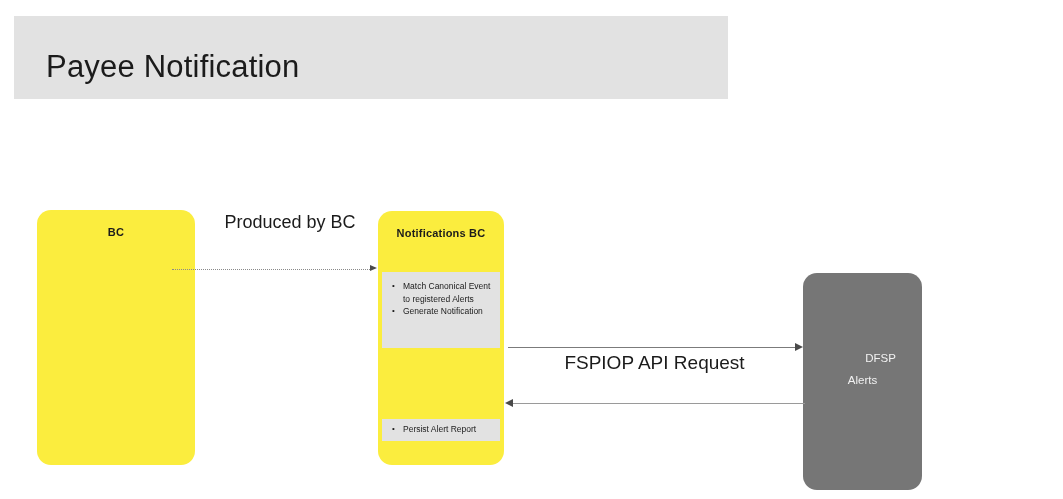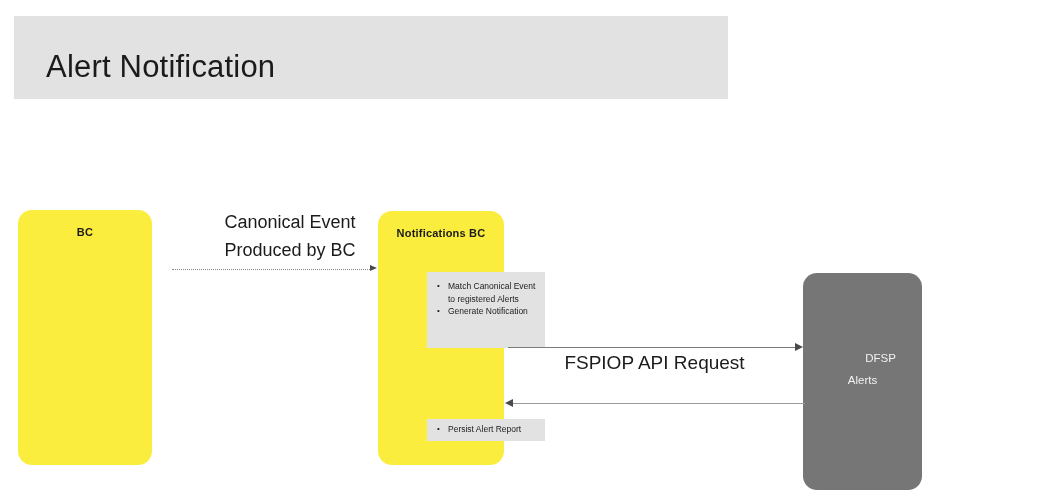--- a/index.html
+++ b/index.html
@@ -63,23 +63,23 @@
     position: absolute;
     left: 0;
     right: 0;
     text-align: center;
     font-size: 11.5px;
     font-weight: 400;
     color: #f2f2f2;
   }
 
   #lane-bc {
-    left: 18px;
+    left: 37px;
     top: 210px;
-    width: 134px;
+    width: 158px;
     height: 255px;
   }
   #lane-bc-title { top: 16px; }
 
   #lane-notifications {
     left: 378px;
     top: 211px;
     width: 126px;
     height: 254px;
   }
@@ -92,21 +92,20 @@
     height: 217px;
   }
   #lane-dfsp-title-1 { top: 79px; padding-left: 36px; }
   #lane-dfsp-title-2 { top: 101px; }
 
   
   .activity-box {
     position: absolute;
     background: #e2e2e2;
     box-sizing: border-box;
-    margin-left: 45px;
   }
   #activity-match {
     left: 382px;
     top: 272px;
     width: 118px;
     height: 76px;
     padding: 8px 6px 6px 6px;
   }
   #activity-persist {
     left: 382px;
@@ -225,21 +224,21 @@
     font-size: 19px;
     color: #e2e2e2;
   }
 </style>
 </head>
 <body>
 
 <div id="canvas">
 
   <div id="header-banner">
-    <div id="header-title">Alert Notification</div>
+    <div id="header-title">Payee Notification</div>
   </div>
 
   <div id="lane-bc" class="lane lane-yellow">
     <div id="lane-bc-title" class="lane-title-yellow">BC</div>
   </div>
 
   <div id="lane-notifications" class="lane lane-yellow">
     <div id="lane-notifications-title" class="lane-title-yellow">Notifications BC</div>
   </div>
 
@@ -255,21 +254,20 @@
       <li class="bullet-item">Persist Alert Report</li>
     </ul>
   </div>
 
   <div id="lane-dfsp" class="lane lane-gray">
     <div id="lane-dfsp-title-1" class="lane-title-gray">DFSP</div>
     <div id="lane-dfsp-title-2" class="lane-title-gray">Alerts</div>
   </div>
 
   <div id="label-canonical">
-    <div>Canonical Event</div>
     <div>Produced by BC</div>
   </div>
   <div id="conn-canonical" class="conn-line-dotted"></div>
   <div id="conn-canonical-head" class="arrowhead-right"></div>
 
   <div id="conn-fspiop" class="conn-line"></div>
   <div id="conn-fspiop-head" class="arrowhead-right"></div>
   <div id="label-fspiop">FSPIOP API Request</div>
 
   <div id="conn-sync" class="conn-line"></div>

